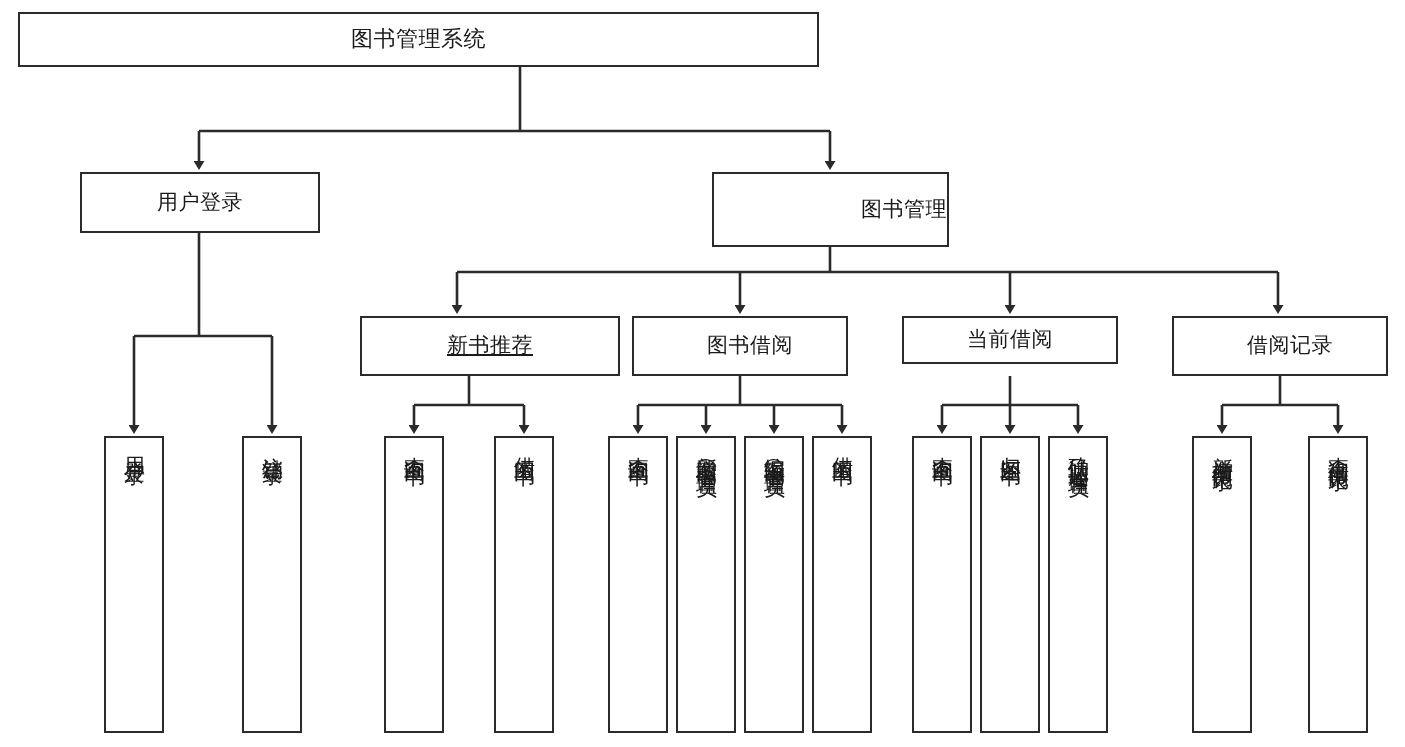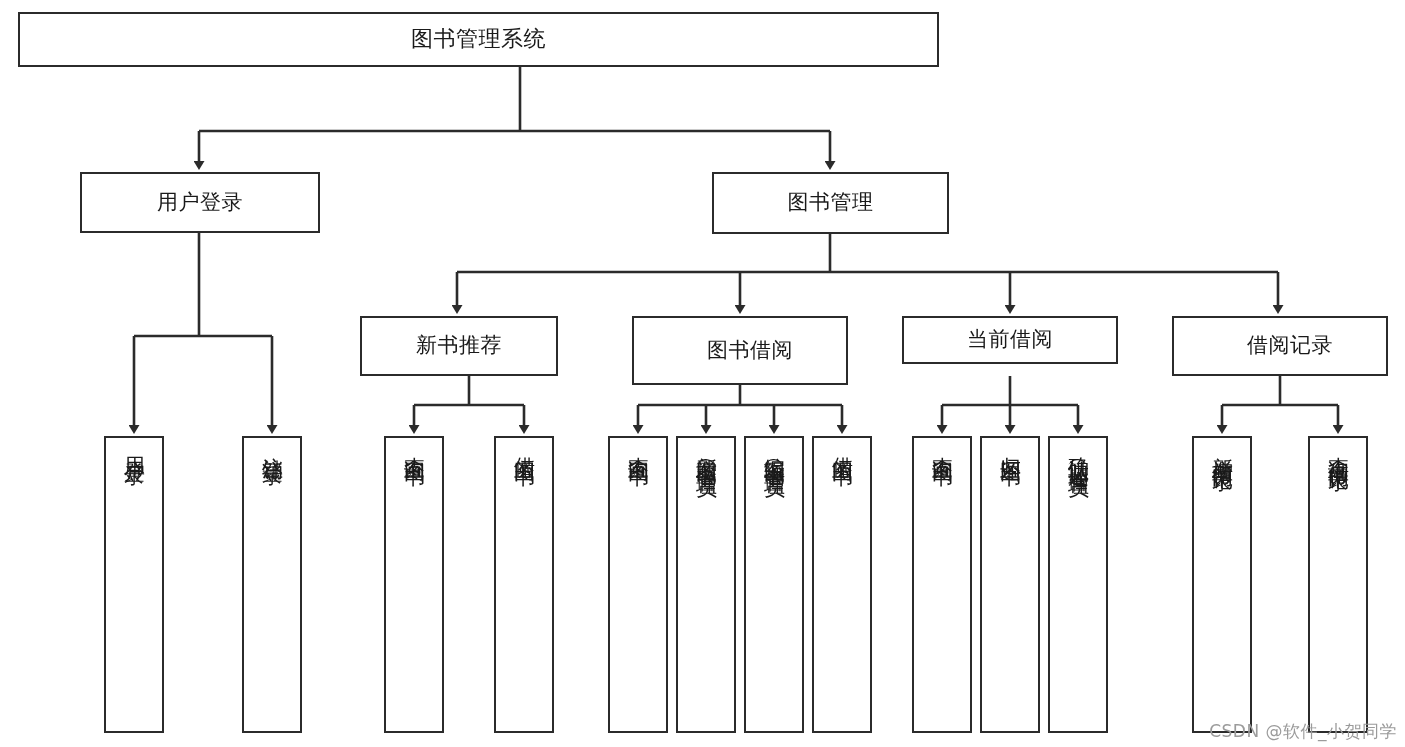--- a/index.html
+++ b/index.html
@@ -119,35 +119,35 @@
       <path d="M1010,405 L1010,426" marker-end="url(#arrow)"></path>
       <path d="M1078,405 L1078,426" marker-end="url(#arrow)"></path>
 
       <path d="M1280,376 L1280,405"></path>
       <path d="M1222,405 L1338,405"></path>
       <path d="M1222,405 L1222,426" marker-end="url(#arrow)"></path>
       <path d="M1338,405 L1338,426" marker-end="url(#arrow)"></path>
     </g>
   </svg>
 
-  <div class="node horiz root" style="left:18px; top:12px; width:921px; height:55px;">
+  <div class="node horiz root" style="left:18px; top:12px; width:801px; height:55px;">
     <span class="label">图书管理系统</span>
   </div>
 
   <div class="node horiz" style="left:80px; top:172px; width:240px; height:61px;">
     <span class="label">用户登录</span>
   </div>
-  <div class="node horiz" style="left:712px; top:172px; width:237px; height:62px;">
+  <div class="node horiz" style="left:712px; top:172px; width:237px; height:75px;justify-content:flex-end;">
     <span class="label">图书管理</span>
   </div>
 
-  <div class="node horiz" style="left:360px; top:316px; width:198px; height:60px;">
+  <div class="node horiz" style="left:360px; top:316px; width:260px; height:60px;text-decoration:underline;">
     <span class="label">新书推荐</span>
   </div>
-  <div class="node horiz" style="left:632px; top:316px; width:216px; height:69px;padding-left:20px;">
+  <div class="node horiz" style="left:632px; top:316px; width:216px; height:60px;padding-left:20px;">
     <span class="label">图书借阅</span>
   </div>
   <div class="node horiz" style="left:902px; top:316px; width:216px; height:48px;">
     <span class="label">当前借阅</span>
   </div>
   <div class="node horiz" style="left:1172px; top:316px; width:216px; height:60px;padding-left:20px;">
     <span class="label">借阅记录</span>
   </div>
 
   <div class="node vert" style="left:104px; top:436px; width:60px; height:297px;">
@@ -187,15 +187,14 @@
     <span class="label">确认归还（管理员）</span>
   </div>
 
   <div class="node vert" style="left:1192px; top:436px; width:60px; height:297px;">
     <span class="label">新增借阅记录</span>
   </div>
   <div class="node vert" style="left:1308px; top:436px; width:60px; height:297px;">
     <span class="label">查询借阅记录</span>
   </div>
 
-  <div class="watermark">CSDN @软件_小贺同学</div>
 
 </div>
 
 </body></html>

